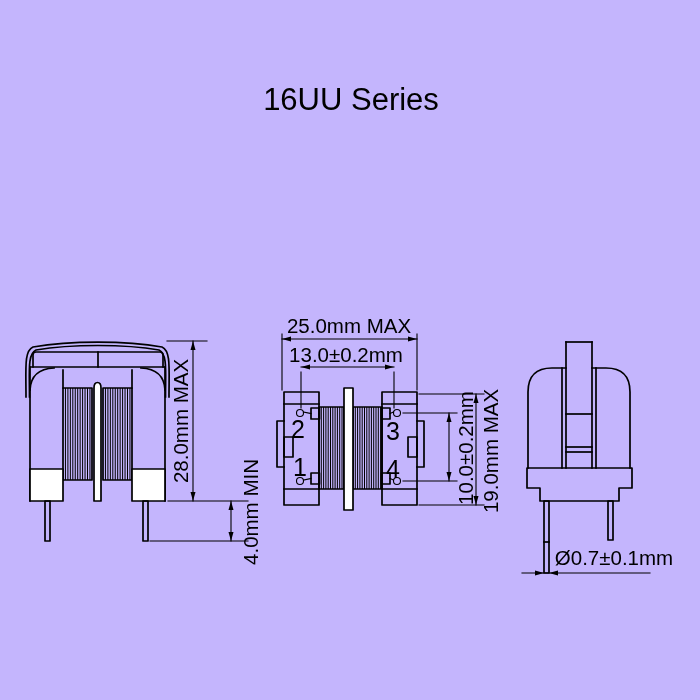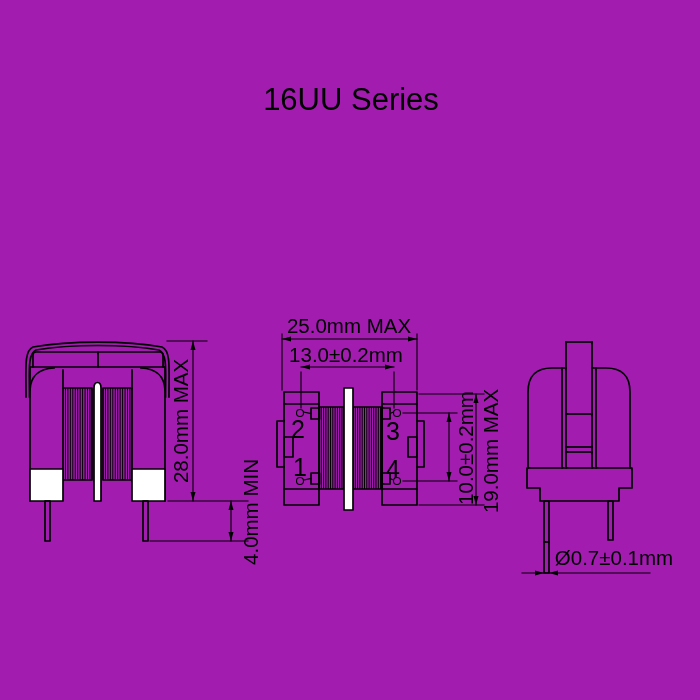--- a/index.html
+++ b/index.html
@@ -1,16 +1,16 @@
 <!DOCTYPE html>
 <html><head>
 <meta charset="utf-8">
 <style>
   html,body{margin:0;padding:0;background:#ffffff;}
-  #canvas{width:700px;height:700px;position:relative;background:#a21caf;}
+  #canvas{width:700px;height:700px;position:relative;background:#c4b5fd;}
   svg{display:block;}
   text{font-family:"Liberation Sans","DejaVu Sans",sans-serif;fill:#000;}
   .title-text{font-size:31px;}
   .dim-text{font-size:20.5px;}
   .pin-num{font-size:25px;}
   .ln{stroke:#000;stroke-width:1.7;fill:none;stroke-linecap:square;stroke-linejoin:round;}
   .fn{stroke:#000;stroke-width:1.7;fill:#fff;stroke-linejoin:round;}
   .tn{stroke:#000;stroke-width:1.1;fill:none;stroke-linecap:square;}
   .ht{stroke:#000;stroke-width:1;fill:none;}
   .ar{fill:#000;stroke:none;}

